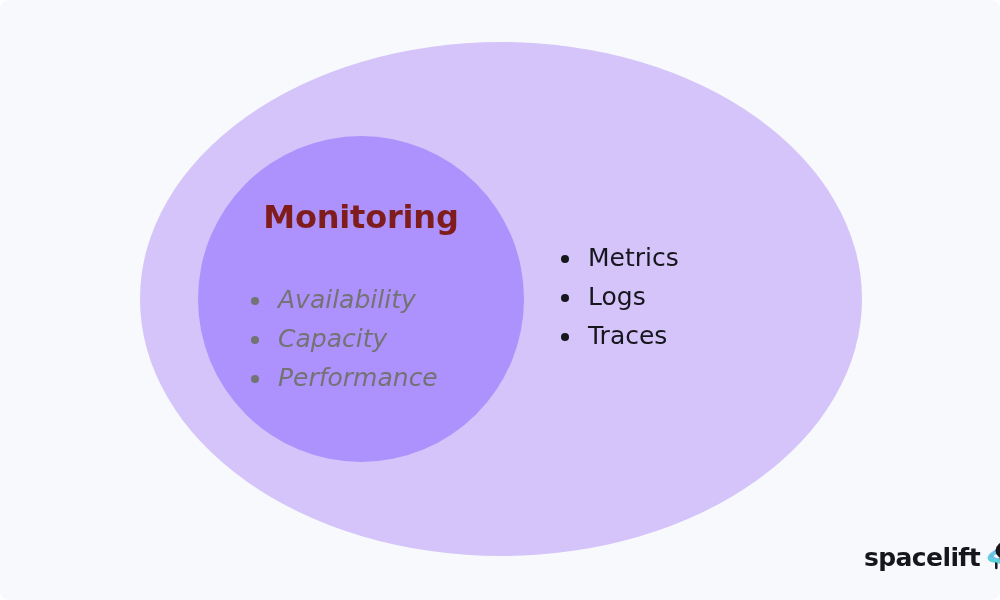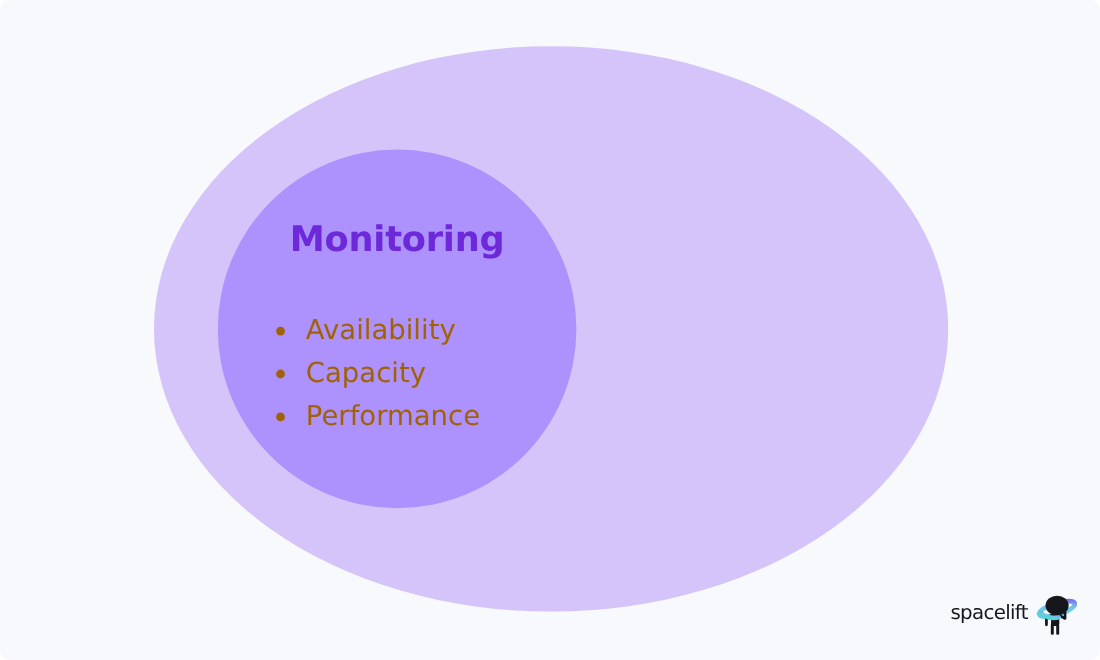--- a/index.html
+++ b/index.html
@@ -55,21 +55,21 @@
   }
 
   .heading {
     font-size: 32px;
     font-weight: bold;
     line-height: 42px;
     letter-spacing: -0.2px;
     margin: 0;
     white-space: nowrap;
   }
-  #monitoring-heading { color: #6d28d9; }
+  #monitoring-heading { color: #7f1d1d; }
   #observability-heading { color: #16161d; }
 
   .bullet-list {
     list-style: none;
     margin: 0;
     padding: 0;
     text-align: left;
   }
   .bullet-list li {
     position: relative;
@@ -82,42 +82,43 @@
     content: "";
     position: absolute;
     left: 9px;
     top: 17px;
     width: 8px;
     height: 8px;
     border-radius: 50%;
     background: currentColor;
   }
   #monitoring-list {
-    color: #a16207;
+    color: #737373;
     margin-top: 42px;
     margin-left: 44px;
+    font-style: italic;
   }
   #observability-list {
     color: #16161d;
     margin-top: 42px;
     margin-left: 1px;
   }
 
   
   #logo {
     position: absolute;
     left: 864px;
     top: 538px;
     display: flex;
     align-items: center;
     gap: 2px;
   }
   #logo-wordmark {
-    font-size: 18px;
-    font-weight: normal;
+    font-size: 25px;
+    font-weight: bold;
     color: #16161d;
     letter-spacing: -0.6px;
     line-height: 26px;
   }
   #logo-mark {
     width: 42px;
     height: 40px;
     display: block;
   }
 </style>
@@ -133,20 +134,25 @@
   <div class="group" id="monitoring-group">
     <div class="heading" id="monitoring-heading">Monitoring</div>
     <ul class="bullet-list" id="monitoring-list">
       <li>Availability</li>
       <li>Capacity</li>
       <li>Performance</li>
     </ul>
   </div>
 
   <div class="group" id="observability-group">
+    <ul class="bullet-list" id="observability-list">
+      <li>Metrics</li>
+      <li>Logs</li>
+      <li>Traces</li>
+    </ul>
   </div>
 
   <div id="logo">
     <span id="logo-wordmark">spacelift</span>
     <svg id="logo-mark" viewBox="0 0 42 40">
       <defs>
         <linearGradient id="ringGrad" x1="0" y1="1" x2="1" y2="0">
           <stop offset="0%" stop-color="#4fd6d2"></stop>
           <stop offset="55%" stop-color="#6ec8e8"></stop>
           <stop offset="100%" stop-color="#7d5cf5"></stop>

